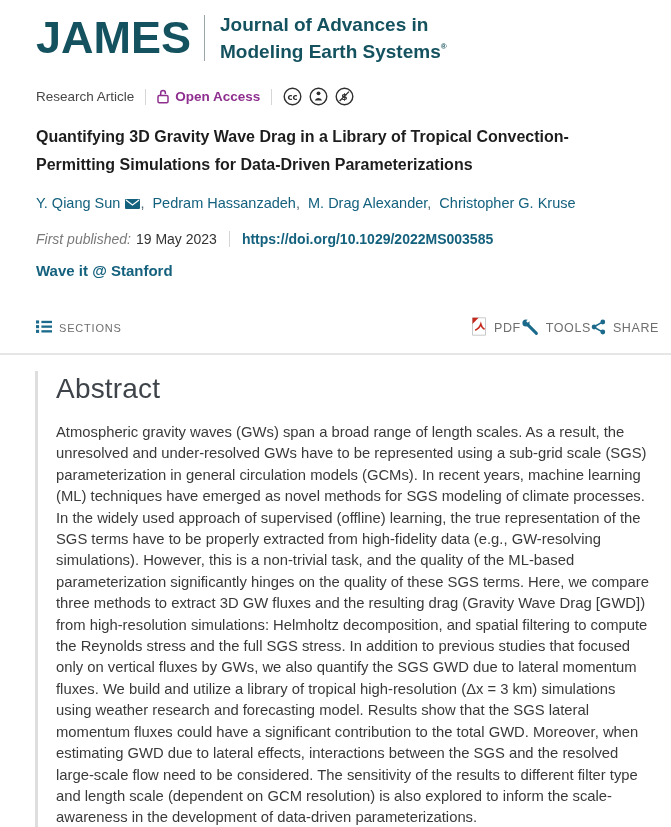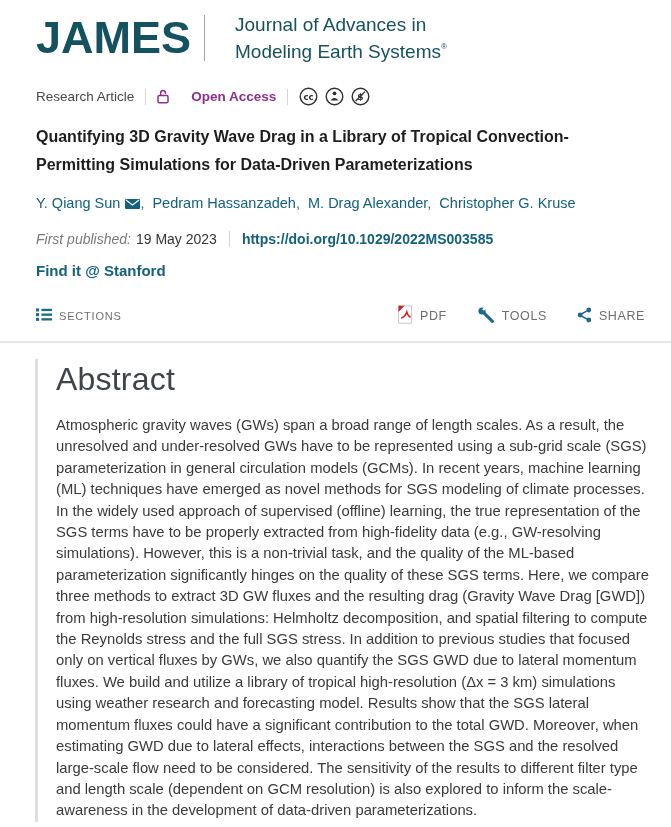--- a/index.html
+++ b/index.html
@@ -13,30 +13,29 @@
 
   
   .masthead { padding: 12px 0 0 36px; }
   .logo { display: flex; align-items: center; text-decoration: none; cursor: pointer; }
   .logo-acronym {
     font-size: 45px; font-weight: 700; letter-spacing: 0px;
     color: var(--logo-teal, #15525f); line-height: 52px;
   }
   .logo-divider { width: 1px; height: 46px; background: #9aa5aa; margin: 0 15px 0 13px; }
   .logo-title {
-    font-size: 19px; font-weight: 400; line-height: 22px;
+    font-size: 19px; font-weight: 700; line-height: 22px;
     color: var(--logo-teal, #15525f);
-    margin-left: 15px;
   }
   .logo-title sup { font-size: 8px; vertical-align: 9px; }
 
   
   .meta-row { margin: 23px 0 0 36px; display: flex; align-items: center; font-size: 13.5px; color: #474747; }
   .vsep { width: 1px; height: 16px; background: #d6d6d6; margin: 0 11px; }
-  .open-access { display: inline-flex; align-items: center; gap: 22px; cursor: pointer; text-decoration: none; }
+  .open-access { display: inline-flex; align-items: center; gap: 6px; cursor: pointer; text-decoration: none; }
   .open-access span { color: var(--open-access-purple, #8e2f8f); font-weight: 700; font-size: 13.5px; }
   .license-icons { display: inline-flex; align-items: center; gap: 7px; }
   .license-icons .lic { display: inline-flex; cursor: pointer; }
 
   
   .article-title {
     margin: 17px 0 0 36px; max-width: 586px;
     font-size: 16px; font-weight: 600; line-height: 27.5px;
     color: var(--title-text, #1d1d1d);
   }
@@ -53,37 +52,37 @@
   .pub-date { color: #333; }
   .published .vsep { margin: 0 12px; }
   .doi-link { color: var(--link-teal, #14617e); font-weight: 700; text-decoration: none; cursor: pointer; }
 
   
   .find-it { margin: 15px 0 0 36px; }
   .find-it a { color: var(--link-teal, #14617e); font-weight: 700; font-size: 15px; text-decoration: none; cursor: pointer; }
 
   
   .toolbar {
-    margin-top: 24px; padding: 0 26px 0 36px;
+    margin-top: 36px; padding: 0 12px 0 36px;
     display: flex; justify-content: space-between; align-items: center; height: 24px;
   }
   .tb-btn { display: inline-flex; align-items: center; gap: 7px; background: none; border: none; cursor: pointer; padding: 0; }
   .tb-label { font-family: "Liberation Sans", sans-serif; color: #6e6e6e; font-size: 12.5px; letter-spacing: 0.6px; }
   .tb-label.small { font-size: 11px; letter-spacing: 0.8px; }
-  .tb-right { display: inline-flex; align-items: center; gap: 30px; }
+  .tb-right { display: inline-flex; align-items: center; }
 
   .section-divider { margin-top: 13px; width: 671px; height: 0; border-top: 2px solid var(--divider-gray, #e6e6e6); }
 
   
   .abstract {
     margin: 16px 0 0 35px; padding: 2px 0 0 18px;
     border-left: 3px solid #dedede; min-height: 440px;
   }
   .abstract h2 {
-    font-size: 32px; font-weight: 400; color: #3e4449; letter-spacing: 0.2px;
+    font-size: 28px; font-weight: 400; color: #3e4449; letter-spacing: 0.2px;
   }
   .abstract p {
     margin-top: 17px; max-width: 596px;
     font-size: 14.8px; line-height: 21.4px; color: var(--body-text, #3a3a3a);
   }
 </style>
 </head>
 <body>
 
 <div class="page">
@@ -147,21 +146,21 @@
   </div>
 
   <div class="published">
     <span class="pub-label">First published:</span>
     <span class="pub-date">19 May 2023</span>
     <span class="vsep"></span>
     <a class="doi-link">https://doi.org/10.1029/2022MS003585</a>
   </div>
 
   <div class="find-it">
-    <a>Find it @ Stanford</a>
+    <a>Wave it @ Stanford</a>
   </div>
 
   <div class="toolbar">
     <button class="tb-btn">
       <span>
         <svg width="16" height="13" viewBox="0 0 16 13">
           <g fill="#1B6A8C">
             <rect x="0" y="0.4" width="3.1" height="3.1"></rect>
               <rect x="5.4" y="0.8" width="10.6" height="2.3"></rect>
             <rect x="0" y="5.1" width="3.1" height="3.1"></rect>

